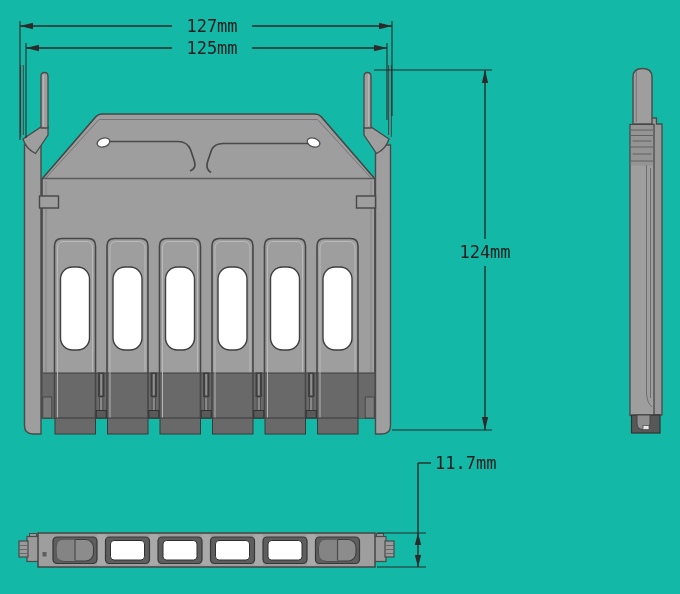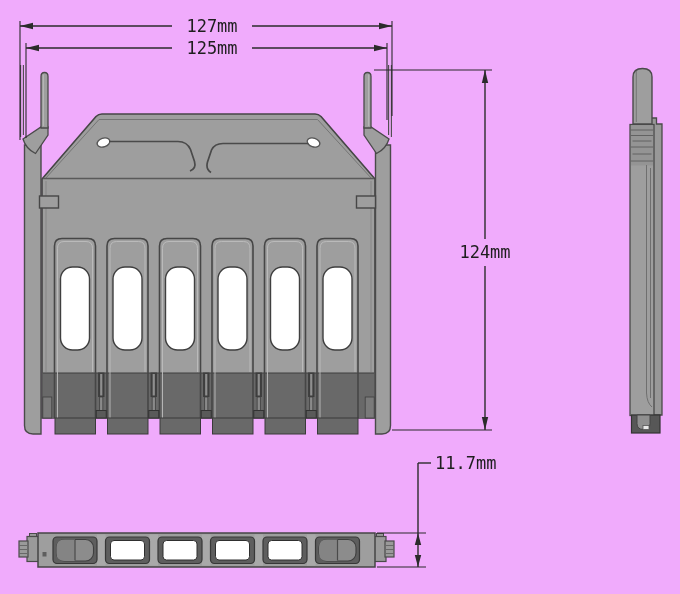--- a/index.html
+++ b/index.html
@@ -1,17 +1,17 @@
 <!DOCTYPE html>
 <html><head>
 <meta charset="utf-8">
 <title>Technical Drawing</title>
 <style>
   html,body{margin:0;padding:0;background:#ffffff;}
-  .canvas{position:relative;width:680px;height:594px;background:#f0abfc;overflow:hidden;
+  .canvas{position:relative;width:680px;height:594px;background:#14b8a6;overflow:hidden;
           font-family:"DejaVu Sans Mono","Liberation Mono",monospace;}
   svg{display:block;}
   .dim-line{stroke:#2b2b2b;stroke-width:1.4;fill:none;}
   .ext-line{stroke:#2b2b2b;stroke-width:1.1;fill:none;}
   .dim-arrow{fill:#2b2b2b;stroke:none;}
   .dim-text{fill:#1e1e1e;font-family:"DejaVu Sans Mono","Liberation Mono",monospace;
             font-size:17px;font-weight:500;}
   .thin{stroke:#757575;stroke-width:1;fill:none;}
 </style>
 </head>

